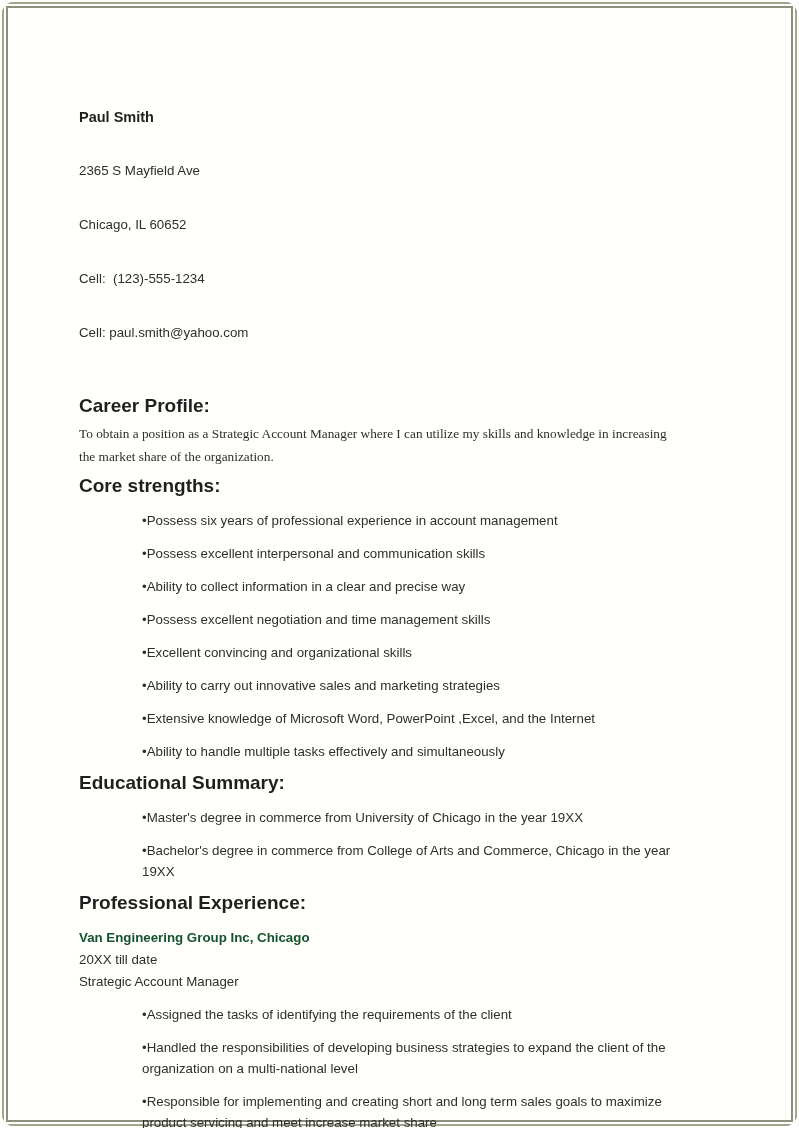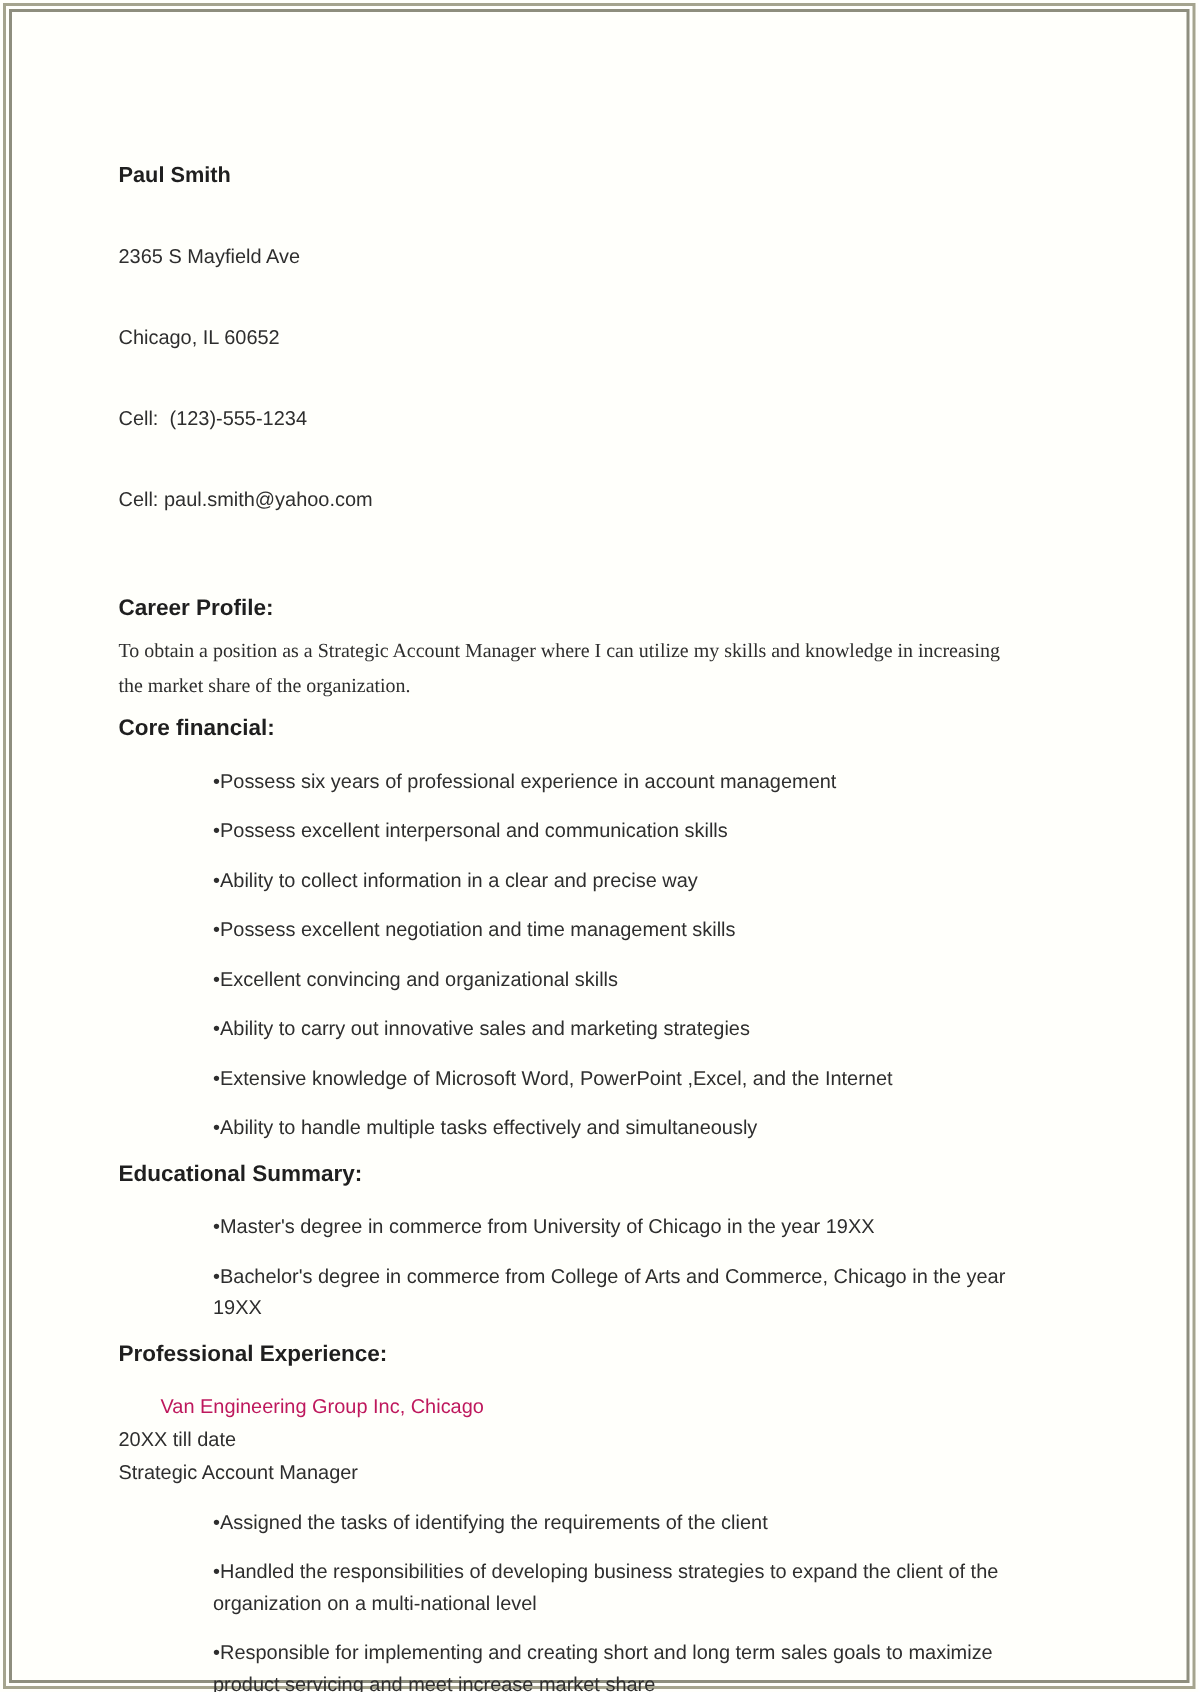--- a/index.html
+++ b/index.html
@@ -3,20 +3,21 @@
 <meta charset="utf-8">
 <style>
   html,body { margin:0; padding:0; background:#ffffff; }
   .page {
     position:relative;
     width:799px; height:1128px;
     background:#fffffb;
     font-family:"Liberation Sans", sans-serif;
     color:#2e2e2e;
     overflow:hidden;
+    border-radius:19px;
   }
   .frame-outer {
     position:absolute; inset:2px;
     border:2px solid #a5a48e;
     pointer-events:none;
   }
   .frame-inner {
     position:absolute; inset:6px;
     border:2px solid #8e8e7e;
     pointer-events:none;
@@ -24,39 +25,39 @@
   .content {
     position:absolute;
     left:79px; top:72px;
     width:615px;
     font-size:13.3px;
   }
   .contact { line-height:18px; white-space:pre-wrap; }
   .contact .name { font-weight:700; font-size:14.5px; color:#1f1f1f; }
   .sec-heading {
     font-weight:700;
-    font-size:15px;
+    font-size:19px;
     line-height:18px;
     color:#1f1f1f;
     margin:0;
   }
   #career-heading { margin-top:19px; }
   .profile-text { width:590px; line-height:23px; margin:7px 0 0 0;font-family:Liberation Serif, serif; }
   #core-heading { margin-top:9px; }
   ul.bullets {
     list-style:none;
     margin:15px 0 0 46px;
     padding:0;
     width:565px;
   }
   ul.bullets li { line-height:21px; margin-bottom:12px;margin-left:17px; }
   ul.bullets .b { display:inline; }
   #exp-bullets { margin-top:11px; }
   .employer-block { margin-top:15px; line-height:22px; }
-  .employer-block .employer { font-weight:400; color:#be185d;margin-left:28px; }
+  .employer-block .employer { font-weight:700; color:#14532d; }
 </style>
 </head>
 <body>
 
 <div class="page">
   <div class="frame-outer"></div>
   <div class="frame-inner"></div>
 
   <div class="content">
 
@@ -64,21 +65,21 @@
       <div class="name">Paul Smith</div>
       <div>2365 S Mayfield Ave</div>
       <div>Chicago, IL 60652</div>
       <div>Cell:  (123)-555-1234</div>
       <div>Cell: paul.smith@yahoo.com</div>
     </div>
 
     <h3 class="sec-heading" id="career-heading">Career Profile:</h3>
     <p class="profile-text">To obtain a position as a Strategic Account Manager where I can utilize my skills and knowledge in increasing the market share of the organization.</p>
 
-    <h3 class="sec-heading" id="core-heading">Core financial:</h3>
+    <h3 class="sec-heading" id="core-heading">Core strengths:</h3>
     <ul class="bullets">
 
         <li><span class="b">•</span><span>Possess six years of professional experience in account management</span></li>
 
         <li><span class="b">•</span><span>Possess excellent interpersonal and communication skills</span></li>
 
 
         <li><span class="b">•</span><span>Ability to collect information in a clear and precise way</span></li>
 
         <li><span class="b">•</span><span>Possess excellent negotiation and time management skills</span></li>

